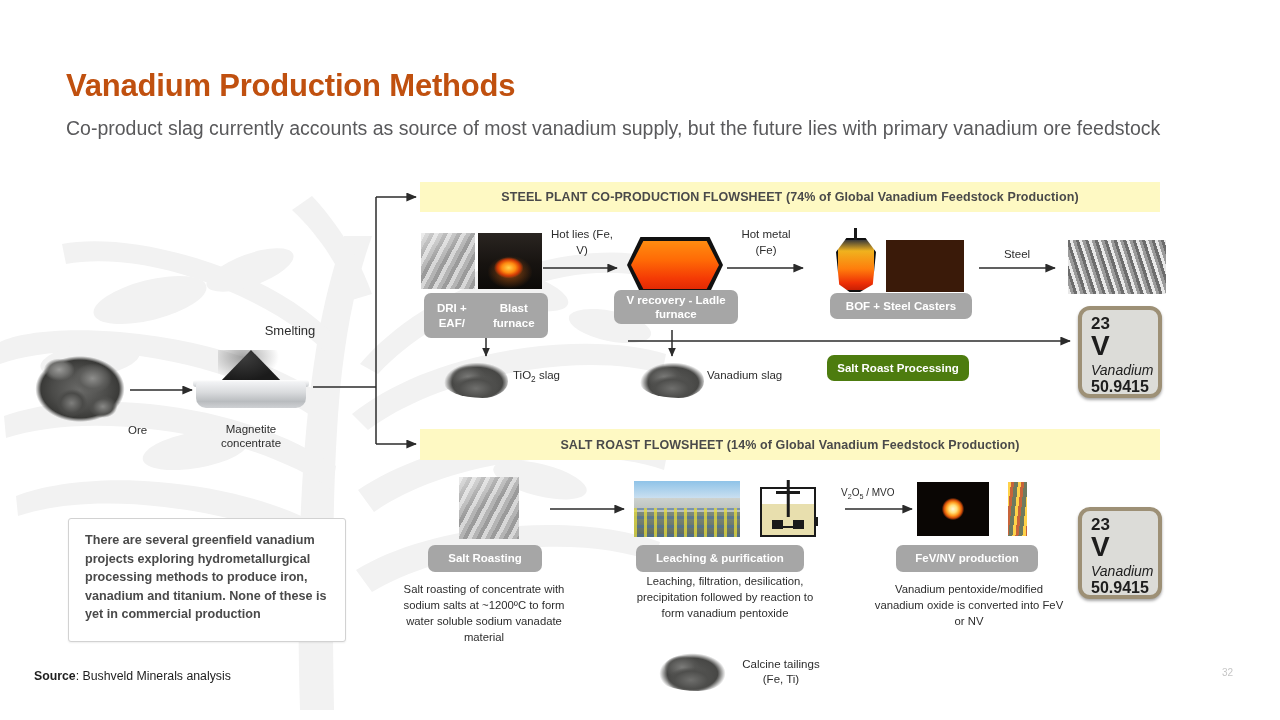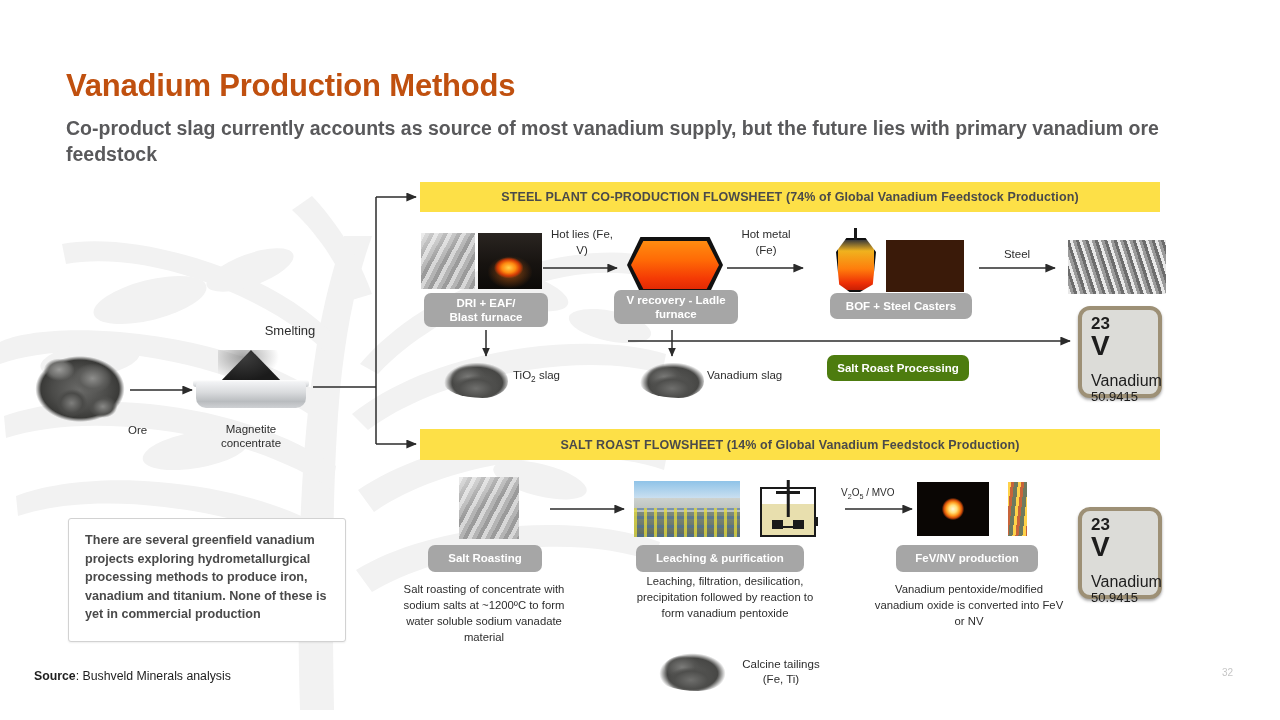--- a/index.html
+++ b/index.html
@@ -29,30 +29,30 @@
     font-weight: bold;
     color: #C0500F;
     letter-spacing: -0.2px;
     z-index: 5;
   }
   .slide-subtitle {
     position: absolute;
     left: 66px; top: 116px;
     width: 1160px;
     font-size: 19.5px;
-    font-weight: bold;
+    font-weight: normal;
     color: #59595B;
     line-height: 1.33;
     z-index: 5;
   }
 
   
   .band {
     position: absolute;
-    background: #fde047;
+    background: #fef9c3;
     display: flex;
     align-items: center;
     justify-content: center;
     font-size: 12.5px;
     font-weight: bold;
     color: #4A4A4A;
     letter-spacing: 0.1px;
     z-index: 3;
   }
   .pill {
@@ -230,22 +230,22 @@
     position: absolute;
     z-index: 4;
     border: 4px solid #9d9076;
     border-radius: 12px;
     background: #dcdcd8;
     box-shadow: 0 2px 3px rgba(0,0,0,.35);
     padding: 5px 0 0 9px;
   }
   .el-num { font-size: 17px; font-weight: bold; color: #1d1d1d; line-height: 1; }
   .el-sym { font-size: 28px; font-weight: bold; color: #1d1d1d; line-height: 0.95; margin-top: 1px; }
-  .el-name { font-size: 16px; color: #1d1d1d; line-height: 1.12; margin-top: 12px; }
-  .el-mass { font-size: 13px; color: #1d1d1d; line-height: 1.12; }
+  .el-name { font-size: 14px; color: #1d1d1d; line-height: 1.12; margin-top: 3px; font-style: italic; }
+  .el-mass { font-size: 16px; color: #1d1d1d; line-height: 1.12; font-weight: bold; }
 
   
   .callout {
     position: absolute;
     border: 1px solid #d2d2d2;
     border-radius: 3px;
     background: #ffffff;
     box-shadow: 0 1px 2px rgba(0,0,0,.07);
     padding: 12px 14px 12px 16px;
     font-size: 12.6px;
@@ -344,21 +344,21 @@
 </div>
 <div class="cap center" style="left:196px; top:423px; width:110px;">Magnetite</div>
 <div class="cap center" style="left:196px; top:437px; width:110px;">concentrate</div>
 
 <div class="cap center" style="left:230px; top:323px; width:120px; font-size:13px;">Smelting</div>
 
 <div class="band" style="left:420px; top:182px; width:740px; height:30px;">STEEL PLANT CO-PRODUCTION FLOWSHEET (74% of Global Vanadium Feedstock Production)</div>
 
 <div class="photo ph-gray-photo" style="left:421px; top:233px; width:54px; height:56px;"></div>
 <div class="photo ph-furnace-dark" style="left:478px; top:233px; width:64px; height:56px;"></div>
-<div class="pill" style="left:424px; top:293px; width:124px; height:34px; flex-direction:column;">
+<div class="pill" style="left:424px; top:293px; width:124px; height:45px; flex-direction:row;">
   <span>DRI + EAF/</span>
   <span>Blast furnace</span>
 </div>
 
 <div class="cap center" style="left:534px; top:228px; width:96px;">Hot lies (Fe,</div>
 <div class="cap center" style="left:534px; top:244px; width:96px;">V)</div>
 
 <div class="ladle-outline" style="left:627px; top:237px; width:96px; height:56px;"></div>
 <div class="ladle" style="left:631px; top:241px; width:88px; height:48px;"></div>
 <div class="pill" style="left:614px; top:290px; width:124px; height:34px; flex-direction:column;">

